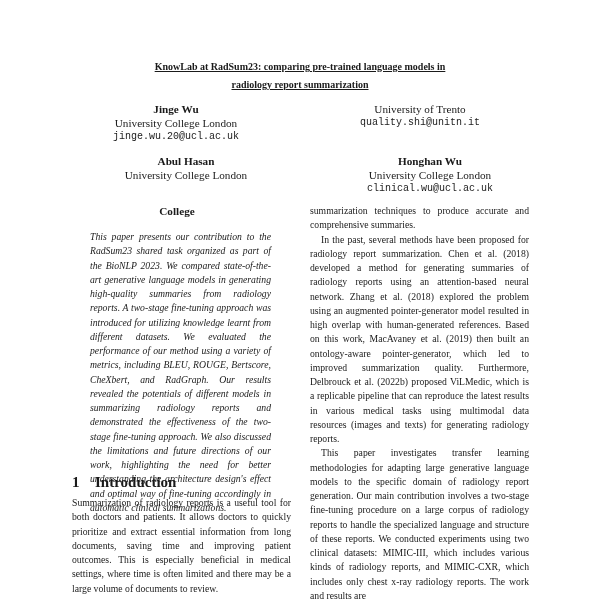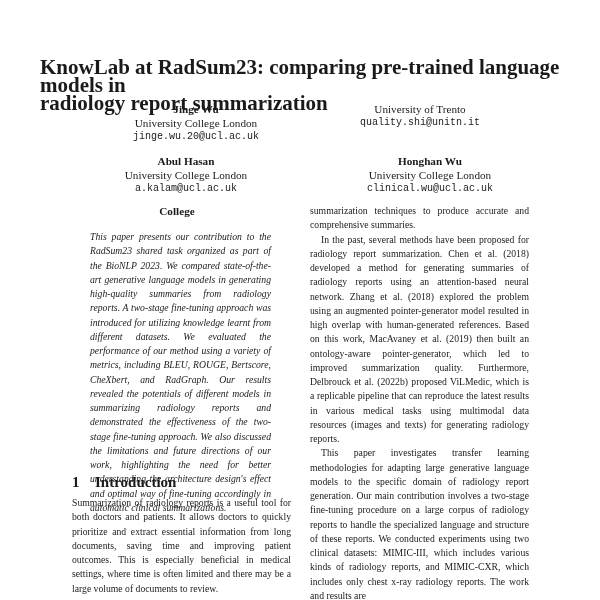--- a/index.html
+++ b/index.html
@@ -1,23 +1,23 @@
 <!DOCTYPE html>
 <html><head>
 <meta charset="utf-8">
 <style>
   html, body { margin:0; padding:0; background:#ffffff; }
   body { width:600px; height:600px; overflow:hidden; position:relative; color:#1a1a1a;
          font-family:"Liberation Serif", "DejaVu Serif", serif; }
-  .title { position:absolute; top:58px; left:40px; width:520px; text-align:left;
-           font-weight:bold; font-size:21px; line-height:18px; }
+  .title { position:absolute; top:58px; left:40px; width:520px; text-align:center;
+           font-weight:bold; font-size:10px; line-height:18px;text-decoration:underline; }
   .author { position:absolute; width:220px; text-align:center; font-size:11.2px; line-height:14.2px; }
   .author .name { font-weight:bold; }
   .author .email { font-family:"Liberation Mono", "DejaVu Sans Mono", monospace; font-size:10px; }
-  .a1 { left:86px; top:102px; }
+  .a1 { left:66px; top:102px; }
   .a2 { left:310px; top:102px; }
   .a3 { left:76px; top:154px; }
   .a4 { left:320px; top:154px; }
   .col { position:absolute; font-size:9.7px; line-height:14.25px; text-align:justify; }
   .abstract-head { position:absolute; left:62px; width:230px; top:205px; text-align:center;
                    font-weight:bold; font-size:11.2px; }
   .abstract { left:90px; width:181px; top:230px;font-style:italic; }
   .intro-head { position:absolute; left:72px; top:474px; font-weight:bold; font-size:15px; }
   .intro-head .num { display:inline-block; width:23px; }
   .left { left:72px; width:219px; top:496px; }
@@ -38,21 +38,20 @@
   <div>University College London</div>
   <div class="email">jinge.wu.20@ucl.ac.uk</div>
 </div>
 <div class="author a2">
   <div>University of Trento</div>
   <div class="email">quality.shi@unitn.it</div>
 </div>
 <div class="author a3">
   <div class="name">Abul Hasan</div>
   <div>University College London</div>
-  <div class="email">a.kalam@ucl.ac.uk</div>
 </div>
 <div class="author a4">
   <div class="name">Honghan Wu</div>
   <div>University College London</div>
   <div class="email">clinical.wu@ucl.ac.uk</div>
 </div>
 
 <div class="abstract-head">College</div>
 <div class="col abstract">
   <p>This paper presents our contribution to the RadSum23 shared task organized as part of the BioNLP 2023. We compared state-of-the-art generative language models in generating high-quality summaries from radiology reports. A two-stage fine-tuning approach was introduced for utilizing knowledge learnt from different datasets. We evaluated the performance of our method using a variety of metrics, including BLEU, ROUGE, Bertscore, CheXbert, and RadGraph. Our results revealed the potentials of different models in summarizing radiology reports and demonstrated the effectiveness of the two-stage fine-tuning approach. We also discussed the limitations and future directions of our work, highlighting the need for better understanding the architecture design's effect and optimal way of fine-tuning accordingly in automatic clinical summarizations.</p>

